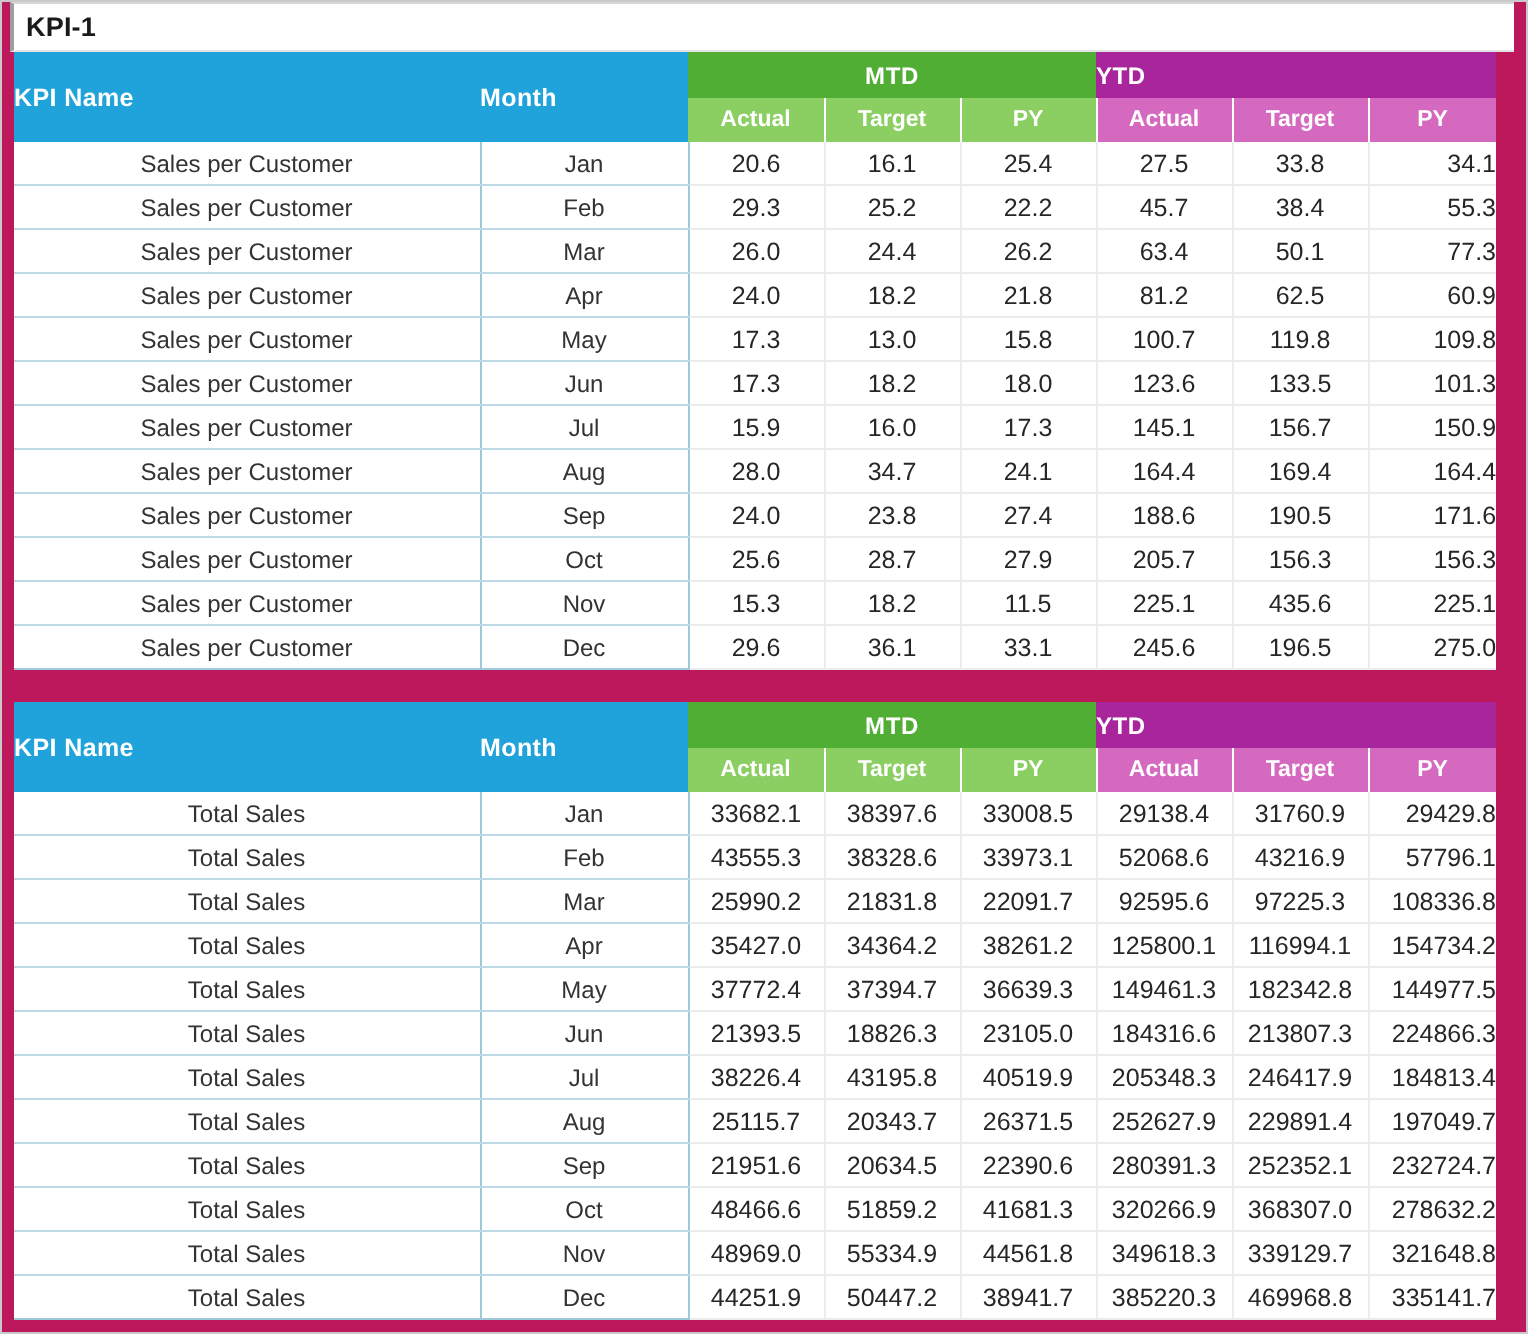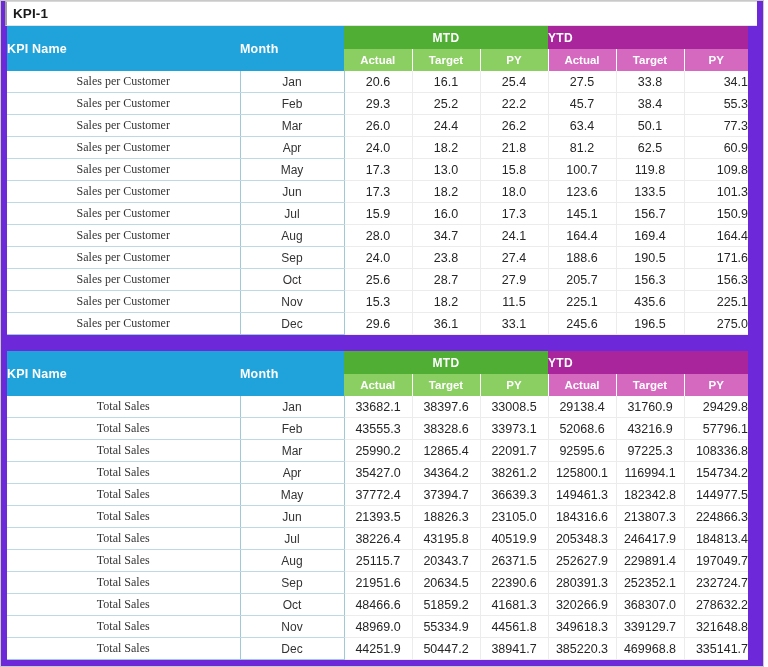--- a/index.html
+++ b/index.html
@@ -15,21 +15,21 @@
     color: #2b2b2b;
     overflow: hidden;
   }
 
   .page {
     width: 764px;
     height: 667px;
     position: relative;
     box-sizing: border-box;
     border: 1px solid #c9c9c9;
-    background: #6d28d9;
+    background: #be185d;
   }
 
   .kpi-block {
     padding: 0 6px 0 4px;
   }
 
   .kpi-caption {
     font-size: 13.5px;
     font-weight: bold;
     color: #1a1a1a;
@@ -106,21 +106,20 @@
 
   
   td.c-kpi {
     text-align: center;
     font-size: 12px;
     color: #333333;
     height: 21px;
     border-bottom: 1px solid #bcd9e4;
     border-right: 1px solid #9fc9d8;
     background: #ffffff;
-    font-family: Liberation Serif, serif;
   }
   td.c-month {
     text-align: center;
     font-size: 12px;
     color: #333333;
     height: 21px;
     border-bottom: 1px solid #bcd9e4;
     border-right: 1px solid #9fc9d8;
     background: #ffffff;
   }
@@ -350,21 +349,21 @@
             <td class="c-num">38328.6</td>
             <td class="c-num">33973.1</td>
             <td class="c-num">52068.6</td>
             <td class="c-num">43216.9</td>
             <td class="c-num last">57796.1</td>
           </tr>
           <tr>
             <td class="c-kpi">Total Sales</td>
             <td class="c-month">Mar</td>
             <td class="c-num">25990.2</td>
-            <td class="c-num">12865.4</td>
+            <td class="c-num">21831.8</td>
             <td class="c-num">22091.7</td>
             <td class="c-num">92595.6</td>
             <td class="c-num">97225.3</td>
             <td class="c-num last">108336.8</td>
           </tr>
           <tr>
             <td class="c-kpi">Total Sales</td>
             <td class="c-month">Apr</td>
             <td class="c-num">35427.0</td>
             <td class="c-num">34364.2</td>

